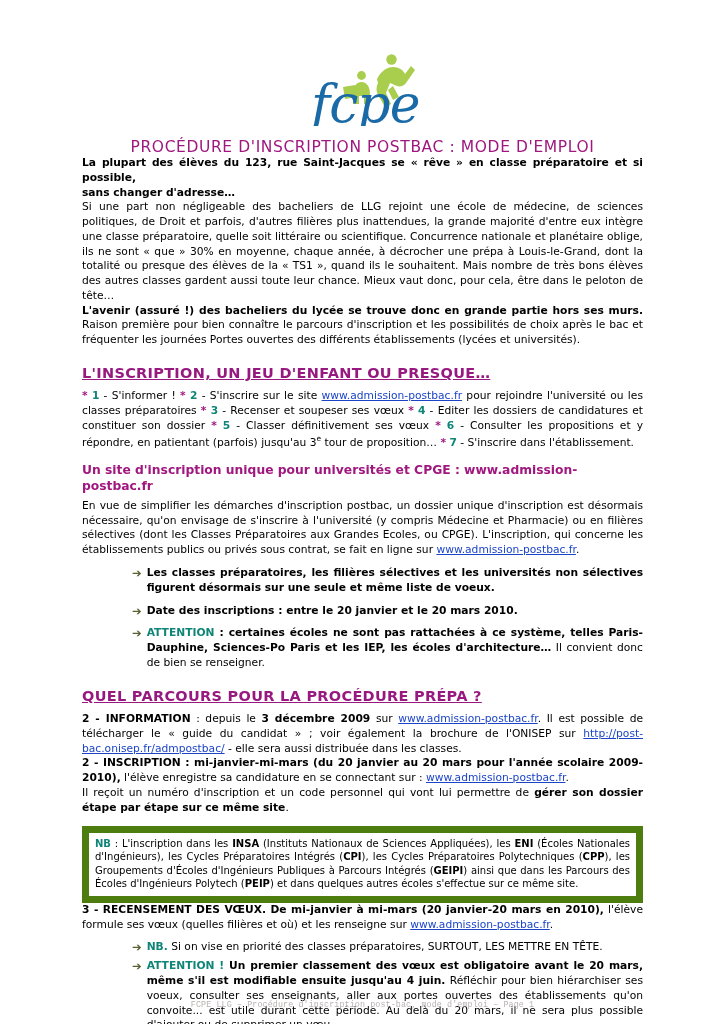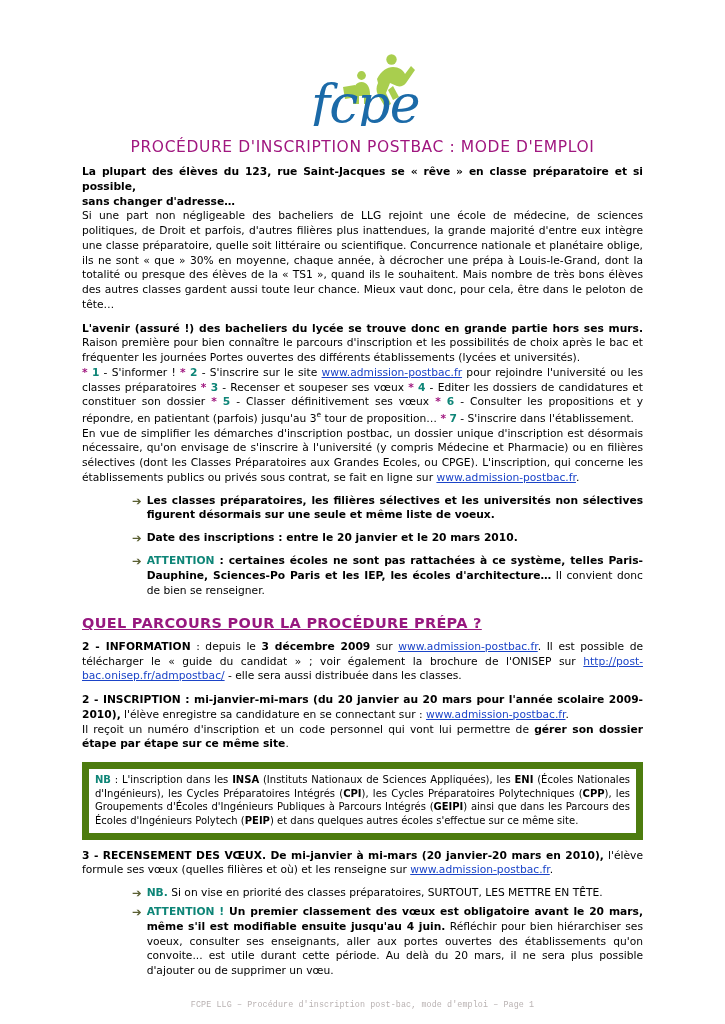--- a/index.html
+++ b/index.html
@@ -80,21 +80,21 @@
     font-size: 10.7px;
     line-height: 1.38;
     text-align: justify;
   }
   .lead-bold {
     font-weight: bold;
     font-size: 10.7px;
     line-height: 1.38;
     margin-bottom: 0;
   }
-  .gap { margin-top: 9px; }
+  .gap { }
 
   b, strong { font-weight: bold; }
 
   a.link, .link {
     color: #1b44c8;
     text-decoration: underline;
   }
 
   
   .magenta { color: #a0177f; font-weight: bold; }
@@ -182,32 +182,34 @@
   <p class="lead-bold gap">
     <span>La plupart des élèves du 123, rue Saint-Jacques se « rêve » en classe préparatoire et si possible,</span><br>
     <span>sans changer d'adresse…</span>
   </p>
   <p>Si une part non négligeable des bacheliers de LLG rejoint une école de médecine, de sciences politiques, de Droit et parfois, d'autres filières plus inattendues, la grande majorité d'entre eux intègre une classe préparatoire, quelle soit littéraire ou scientifique. Concurrence nationale et planétaire oblige, ils ne sont « que » 30% en moyenne, chaque année, à décrocher une prépa à Louis-le-Grand, dont la totalité ou presque des élèves de la « TS1 », quand ils le souhaitent. Mais nombre de très bons élèves des autres classes gardent aussi toute leur chance. Mieux vaut donc, pour cela, être dans le peloton de tête…</p>
 
   <p class="gap">
     <b>L'avenir (assuré !) des bacheliers du lycée se trouve donc en grande partie hors ses murs.</b><span> Raison première pour  bien connaître le parcours d'inscription et les possibilités de choix après le bac et fréquenter les journées Portes ouvertes des différents établissements (lycées et universités).</span>
   </p>
 
+  <div class="section-title">L'INSCRIPTION, UN JEU D'ENFANT OU PRESQUE…</div>
 
 
   <p><span class="magenta">*</span>
     <span class="step-num">1</span><span> - S'informer ! </span><span class="magenta">*</span>
     <span class="step-num">2</span><span> - S'inscrire sur le site </span><span class="link">www.admission-postbac.fr</span><span> pour rejoindre l'université ou les classes préparatoires </span><span class="magenta">*</span>
     <span class="step-num">3</span><span> - Recenser et soupeser ses vœux </span><span class="magenta">*</span>
     <span class="step-num">4</span><span> - Editer les dossiers de candidatures et constituer son dossier  </span><span class="magenta">*</span>
     <span class="step-num">5</span><span> - Classer définitivement ses vœux </span><span class="magenta">*</span>
     <span class="step-num">6</span><span> - Consulter les propositions et y répondre, en patientant (parfois) jusqu'au 3</span><sup>e</sup><span> tour de proposition… </span><span class="magenta">*</span>
     <span class="step-num">7</span><span> - S'inscrire dans l'établissement.</span>
   </p>
 
+  <div class="sub-title-2">Un site d'inscription unique pour universités et CPGE : www.admission-postbac.fr</div>
 
   <p><span>En vue de simplifier les démarches d'inscription postbac, un dossier unique d'inscription est désormais nécessaire, qu'on envisage de s'inscrire à l'université (y compris Médecine et Pharmacie) ou en filières sélectives (dont les Classes Préparatoires aux Grandes Ecoles, ou CPGE). L'inscription, qui concerne les établissements publics ou privés sous contrat, se fait en ligne sur </span><span class="link">www.admission-postbac.fr</span><span>.</span></p>
 
   <div class="bullet">
     <span class="arrow">➔</span>
     <span class="btxt">Les classes préparatoires, les filières sélectives et les universités non sélectives figurent désormais sur une seule et même liste de voeux.</span>
   </div>
 
   <div class="bullet">
     <span class="arrow">➔</span>

